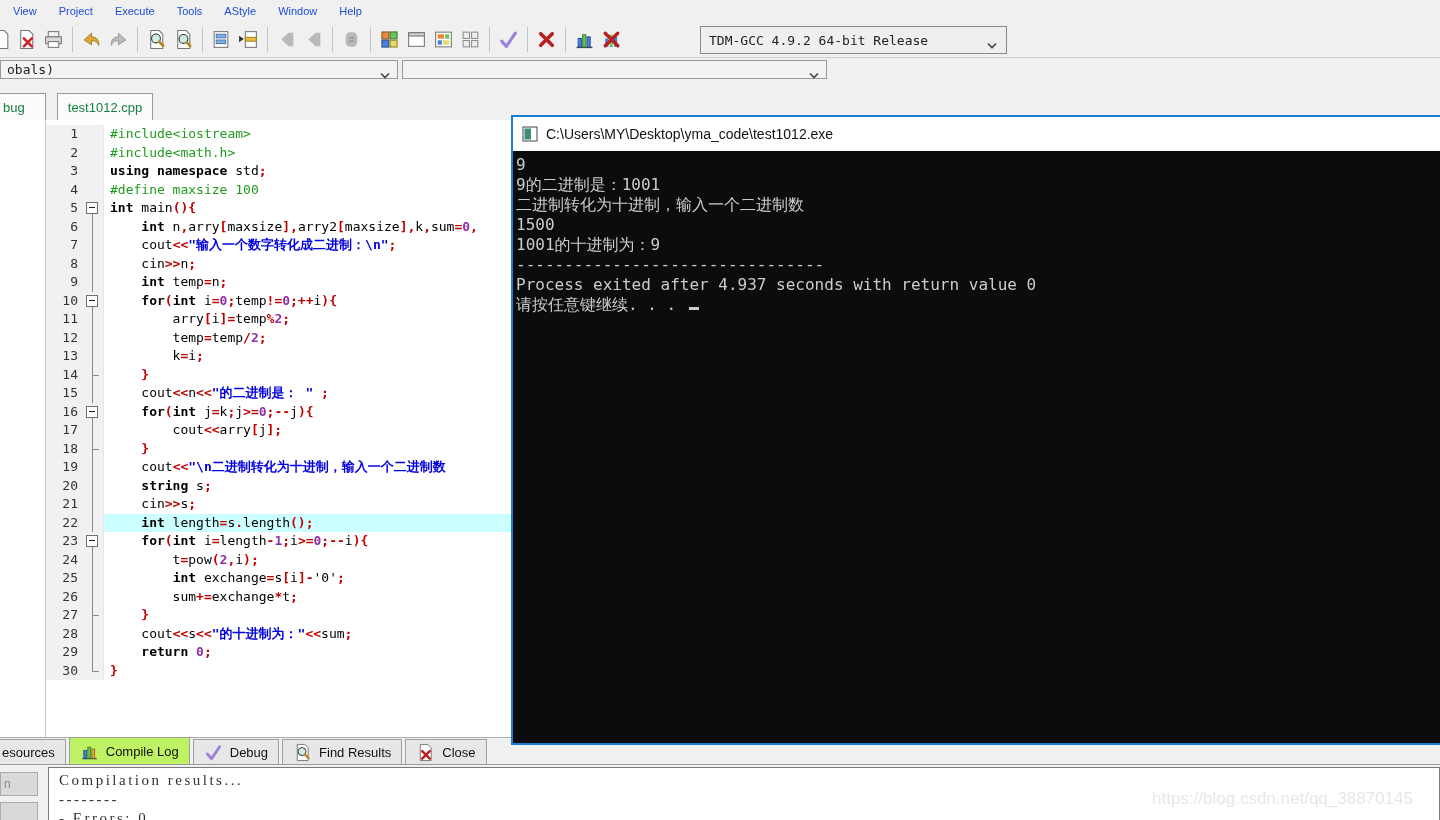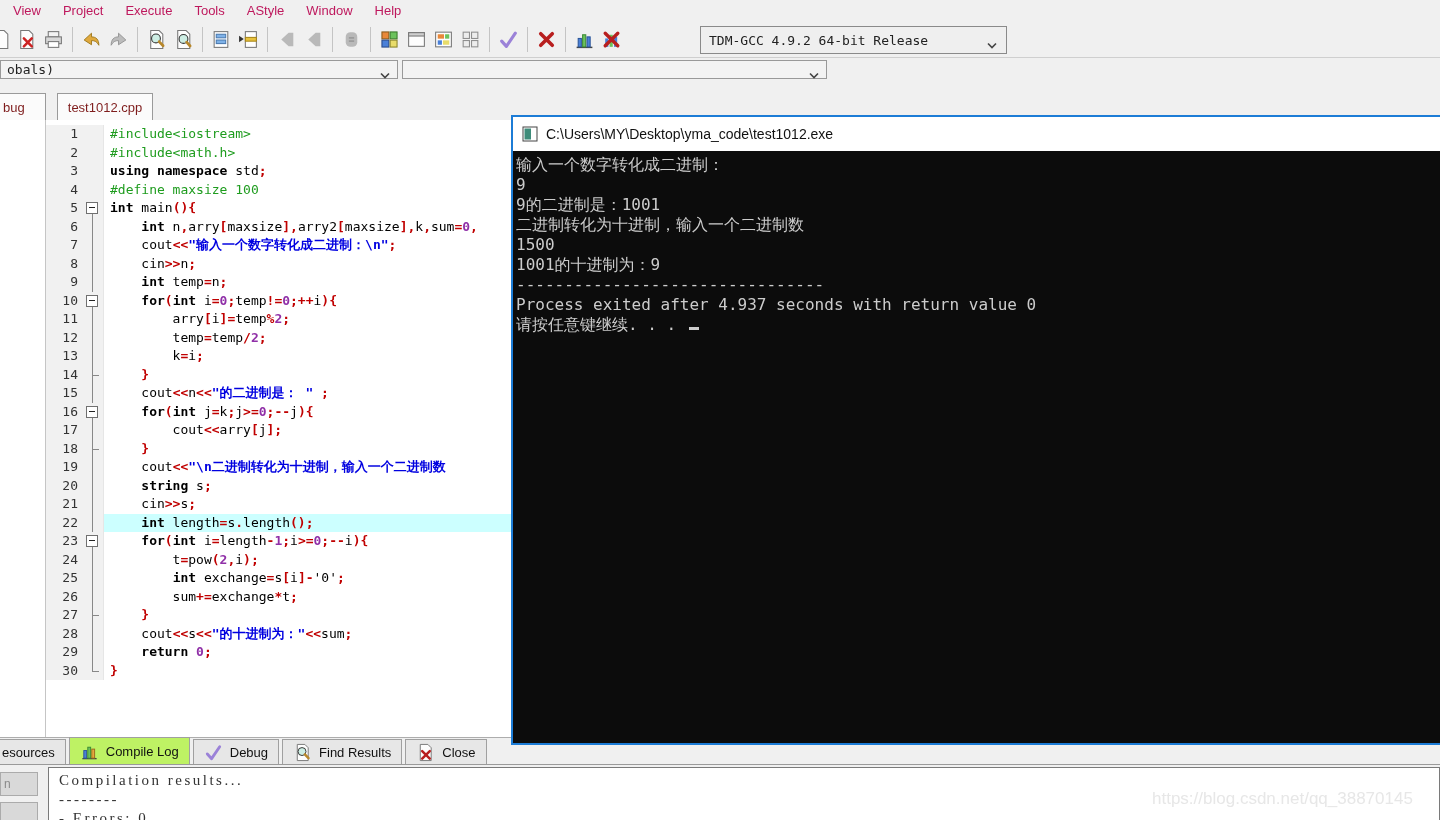--- a/index.html
+++ b/index.html
@@ -2,21 +2,21 @@
 <html><head>
 <meta charset="utf-8">
 <style>
   html,body{margin:0;padding:0;width:1440px;height:820px;overflow:hidden;
     background:#f0f0f0;font-family:"Liberation Sans",sans-serif;position:relative;}
   *{box-sizing:border-box;}
 
   
   #menubar{position:absolute;left:0;top:0;width:1440px;height:22px;background:#f0f0f0;
     display:flex;align-items:center;padding-left:2px;}
-  .menu-item{padding:0 11px;font-size:13px;color:#be185d;line-height:22px;cursor:default;}
+  .menu-item{padding:0 11px;font-size:11px;color:#1d4ed8;line-height:22px;cursor:default;}
 
   
   #toolbar{position:absolute;left:0;top:22px;width:1440px;height:36px;background:#f0f0f0;
     border-bottom:1px solid #cfcfcf;display:flex;align-items:center;padding-left:0;}
   .tb-btn{width:27px;height:28px;display:flex;align-items:center;justify-content:center;flex:none;}
   .tb-btn svg{width:21px;height:21px;}
   .tb-btn.cut{width:13px;overflow:hidden;justify-content:flex-start;}
   .tb-btn.cut svg{margin-left:-9px;}
   .tb-sep{width:1px;height:25px;background:#c4c4c4;margin:0 5px;flex:none;}
   #compiler-combo{position:absolute;left:700px;top:4px;width:307px;height:28px;background:#efefef;
@@ -30,21 +30,21 @@
   .nav-combo{position:absolute;top:2px;height:19px;background:#f3f3f3;border:1px solid #999;
     display:flex;align-items:center;padding:0 6px;}
   .nav-combo .combo-text{flex:1;font-family:"DejaVu Sans Mono",monospace;font-size:13px;color:#222;
     white-space:nowrap;overflow:hidden;}
   #class-combo{left:0;width:398px;}
   #member-combo{left:402px;width:425px;}
 
   
   #tabrow{position:absolute;left:0;top:89px;width:1440px;height:31px;background:#f0f0f0;}
   .top-tab{position:absolute;top:4px;height:27px;background:#fbfbfb;border:1px solid #9a9a9a;border-bottom:none;
-    font-size:13px;color:#7f1d1d;display:flex;align-items:center;justify-content:center;}
+    font-size:13px;color:#15803d;display:flex;align-items:center;justify-content:center;}
   #leftpanel-tab{left:0;width:46px;justify-content:flex-start;padding-left:3px;border-left:none;}
   #file-tab{left:57px;width:96px;}
 
   
   #left-panel{position:absolute;left:0;top:120px;width:46px;height:617px;background:#fff;
     border-right:1px solid #c5c5c5;}
   #editor{position:absolute;left:46px;top:120px;width:1394px;height:617px;background:#fff;overflow:hidden;}
   #code-lines{position:absolute;left:0;top:5px;right:0;}
   .code-row{display:flex;height:18.5px;line-height:18.5px;white-space:pre;
     font-family:"DejaVu Sans Mono",monospace;font-size:13px;}
@@ -336,21 +336,20 @@
 
 <div id="console-window">
   <div id="console-titlebar">
     <svg viewBox="0 0 16 16">
       <rect x="1" y="1" width="14" height="14" fill="#fff" stroke="#444"></rect>
       <rect x="2.5" y="2.5" width="6.5" height="11" fill="#3e8c7a"></rect>
     </svg>
     <span id="console-title">C:\Users\MY\Desktop\yma_code\test1012.exe</span>
   </div>
   <div id="console-body">
-      <div class="console-line">输入一个数字转化成二进制：</div>
       <div class="console-line">9</div>
       <div class="console-line">9的二进制是：1001</div>
       <div class="console-line">二进制转化为十进制，输入一个二进制数</div>
       <div class="console-line">1500</div>
       <div class="console-line">1001的十进制为：9</div>
       <div class="console-line">--------------------------------</div>
       <div class="console-line">Process exited after 4.937 seconds with return value 0</div>
       <div class="console-line">请按任意键继续. . . <span class="console-cursor"></span></div>
     </div>
 </div>

